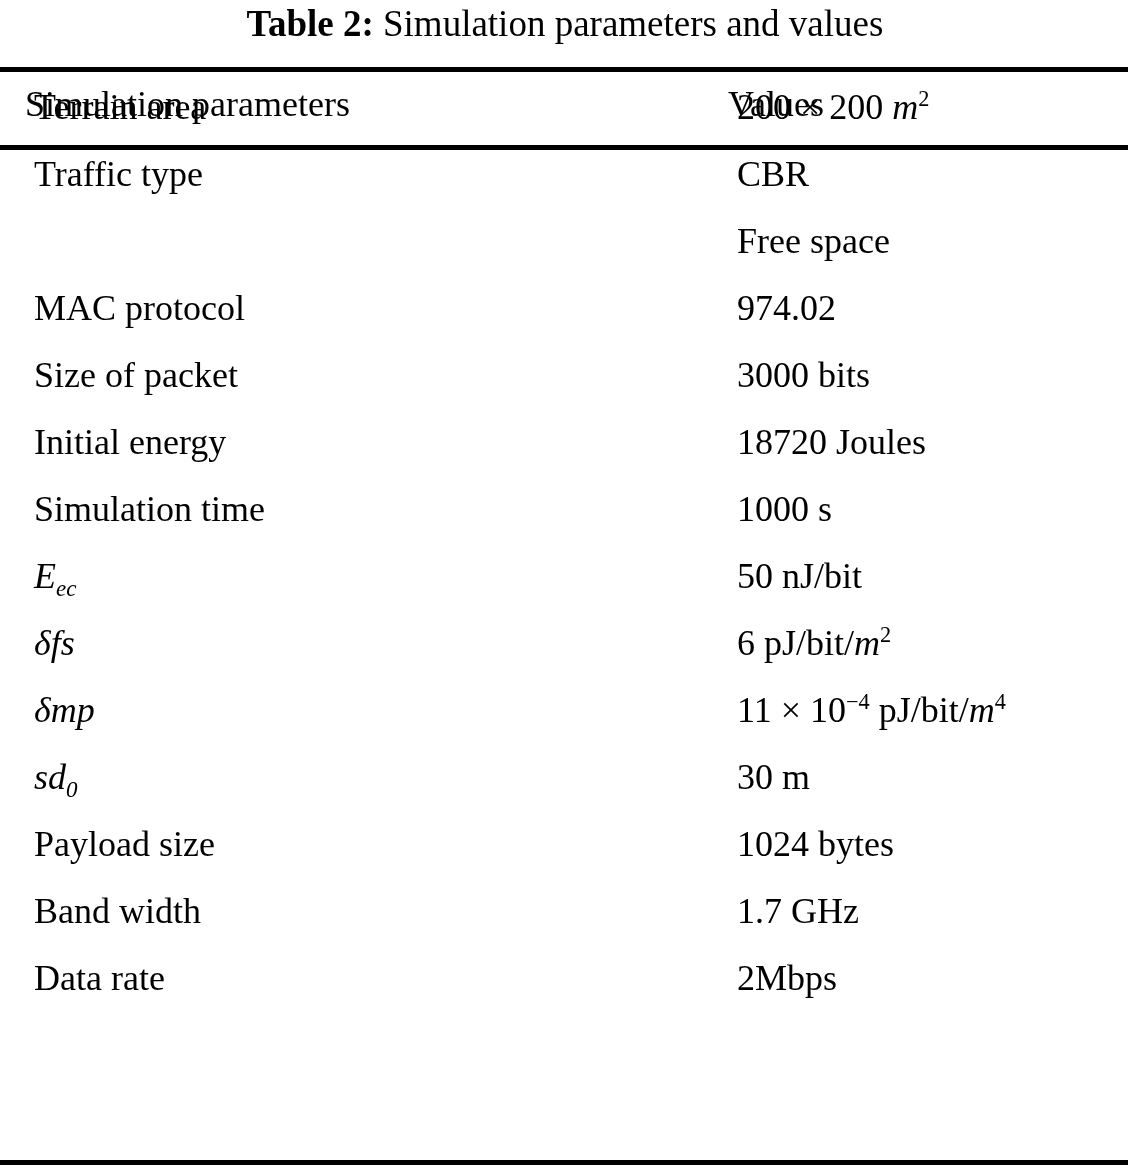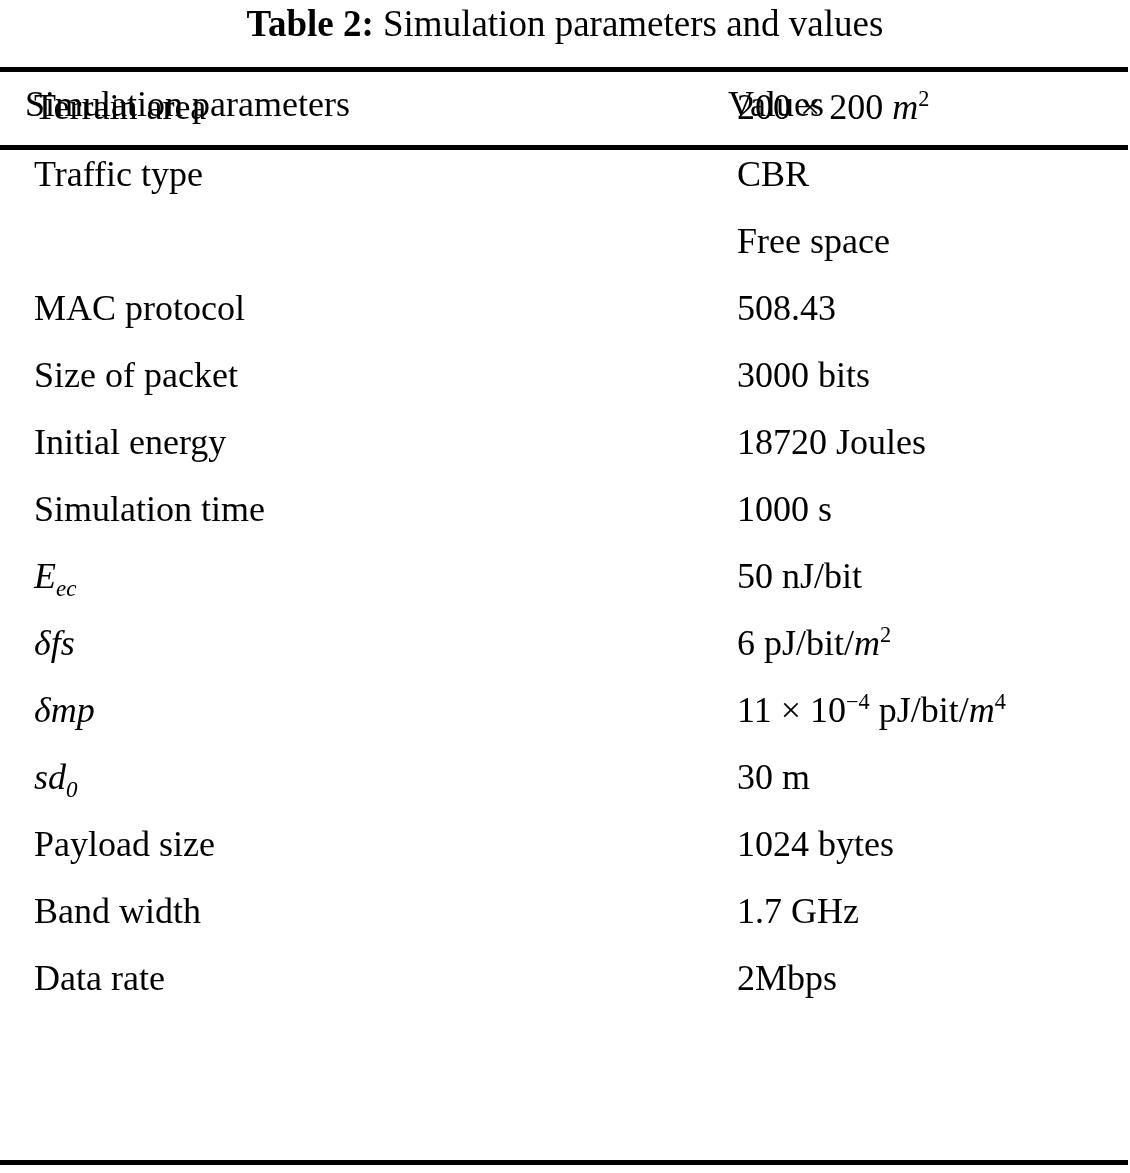--- a/index.html
+++ b/index.html
@@ -134,21 +134,21 @@
       <div class="cell cell-param">Traffic type</div>
       <div class="cell cell-value">CBR</div>
     </div>
 
     <div class="trow">
       <div class="cell cell-value">Free space</div>
     </div>
 
     <div class="trow">
       <div class="cell cell-param">MAC protocol</div>
-      <div class="cell cell-value">508.43</div>
+      <div class="cell cell-value">974.02</div>
     </div>
 
     <div class="trow">
       <div class="cell cell-param">Size of packet</div>
       <div class="cell cell-value">3000 bits</div>
     </div>
 
     <div class="trow">
       <div class="cell cell-param">Initial energy</div>
       <div class="cell cell-value">18720 Joules</div>

